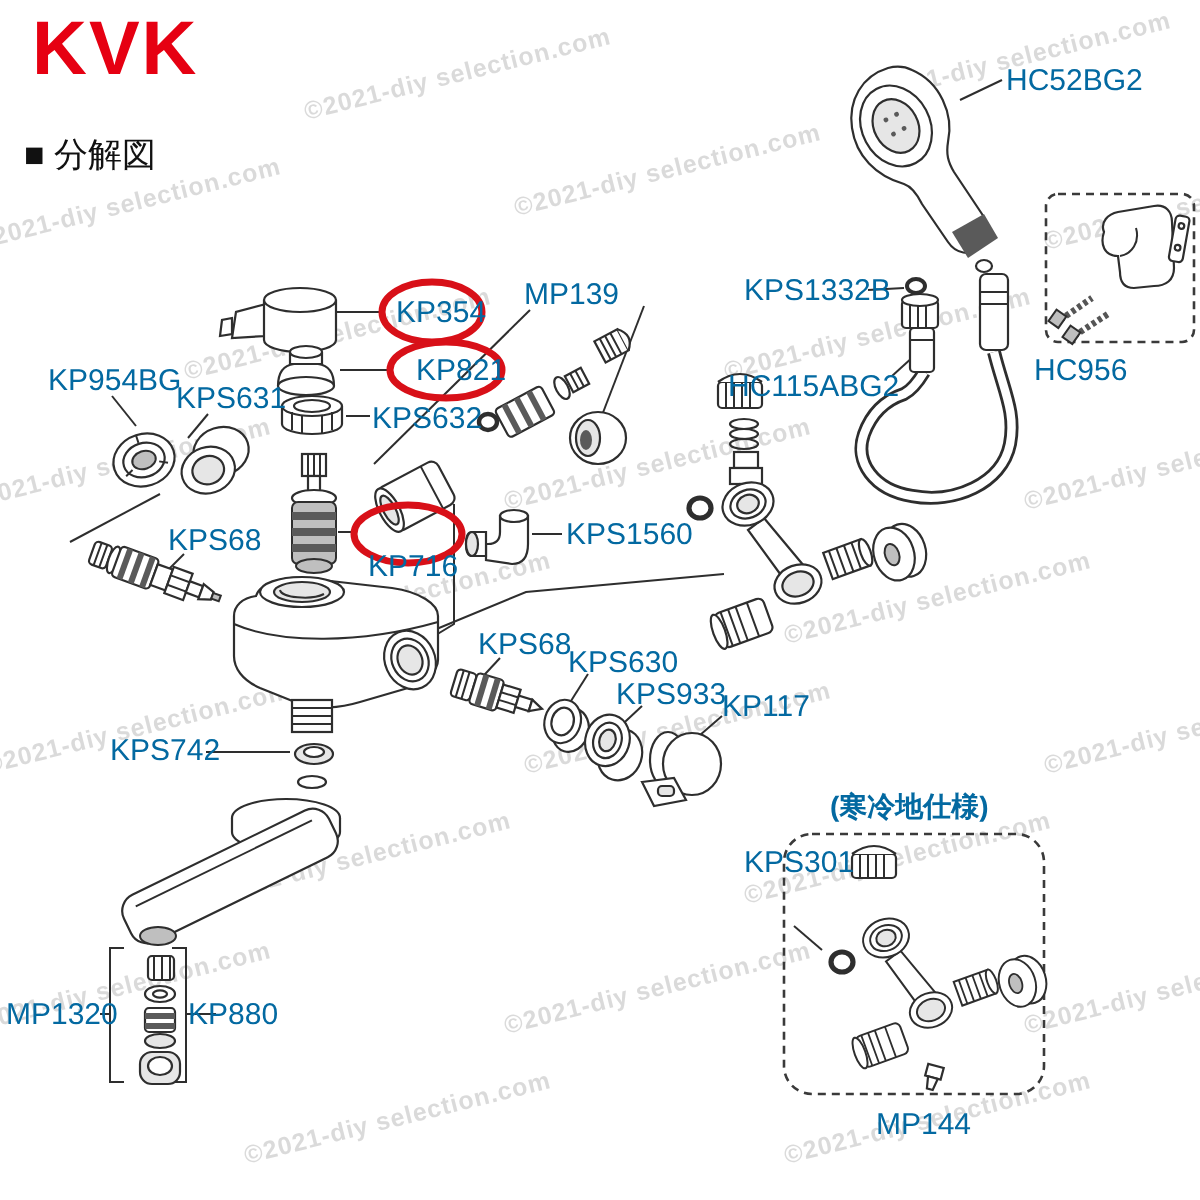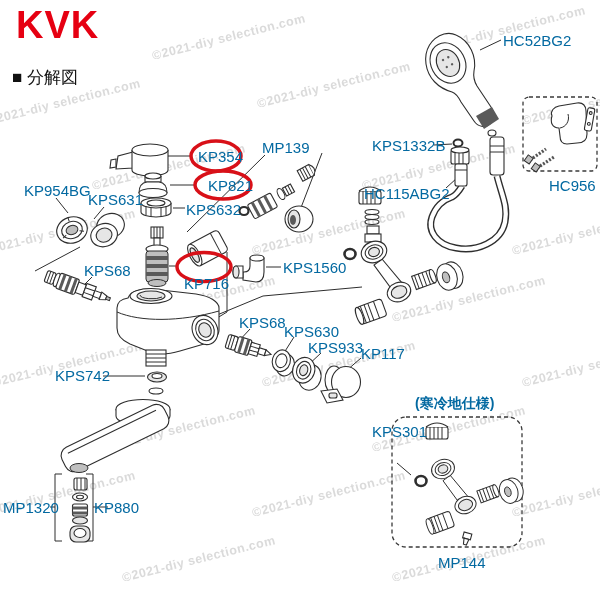--- a/index.html
+++ b/index.html
@@ -352,21 +352,21 @@
   <div class="lbl" style="left:239px;top:315px">KPS68</div>
   <div class="lbl" style="left:284px;top:324px">KPS630</div>
   <div class="lbl" style="left:308px;top:340px">KPS933</div>
   <div class="lbl" style="left:361px;top:346px">KP117</div>
   <div class="lbl" style="left:55px;top:368px">KPS742</div>
   <div class="lbl" style="left:3px;top:500px">MP1320</div>
   <div class="lbl" style="left:94px;top:500px">KP880</div>
   <div class="lbl" style="left:503px;top:33px">HC52BG2</div>
   <div class="lbl" style="left:372px;top:138px">KPS1332B</div>
   <div class="lbl" style="left:364px;top:186px">HC115ABG2</div>
-  <div class="lbl" style="left:549px;top:178px">HC956</div>
+  <div class="lbl" style="left:517px;top:178px">HC956</div>
   <div class="lbl small" style="left:415px;top:396px">(寒冷地仕様)</div>
   <div class="lbl" style="left:372px;top:424px">KPS301</div>
   <div class="lbl" style="left:438px;top:555px">MP144</div>
 
 <div class="wm" style="left: 150px; top: 30px;">©2021-diy selection.com</div>
     <div class="wm" style="left: 430px; top: 22px;">©2021-diy selection.com</div>
     <div class="wm" style="left: -15px; top: 95px;">©2021-diy selection.com</div>
     <div class="wm" style="left: 255px; top: 78px;">©2021-diy selection.com</div>
     <div class="wm" style="left: 520px; top: 95px;">©2021-diy selection.com</div>
     <div class="wm" style="left: 90px; top: 160px;">©2021-diy selection.com</div>

